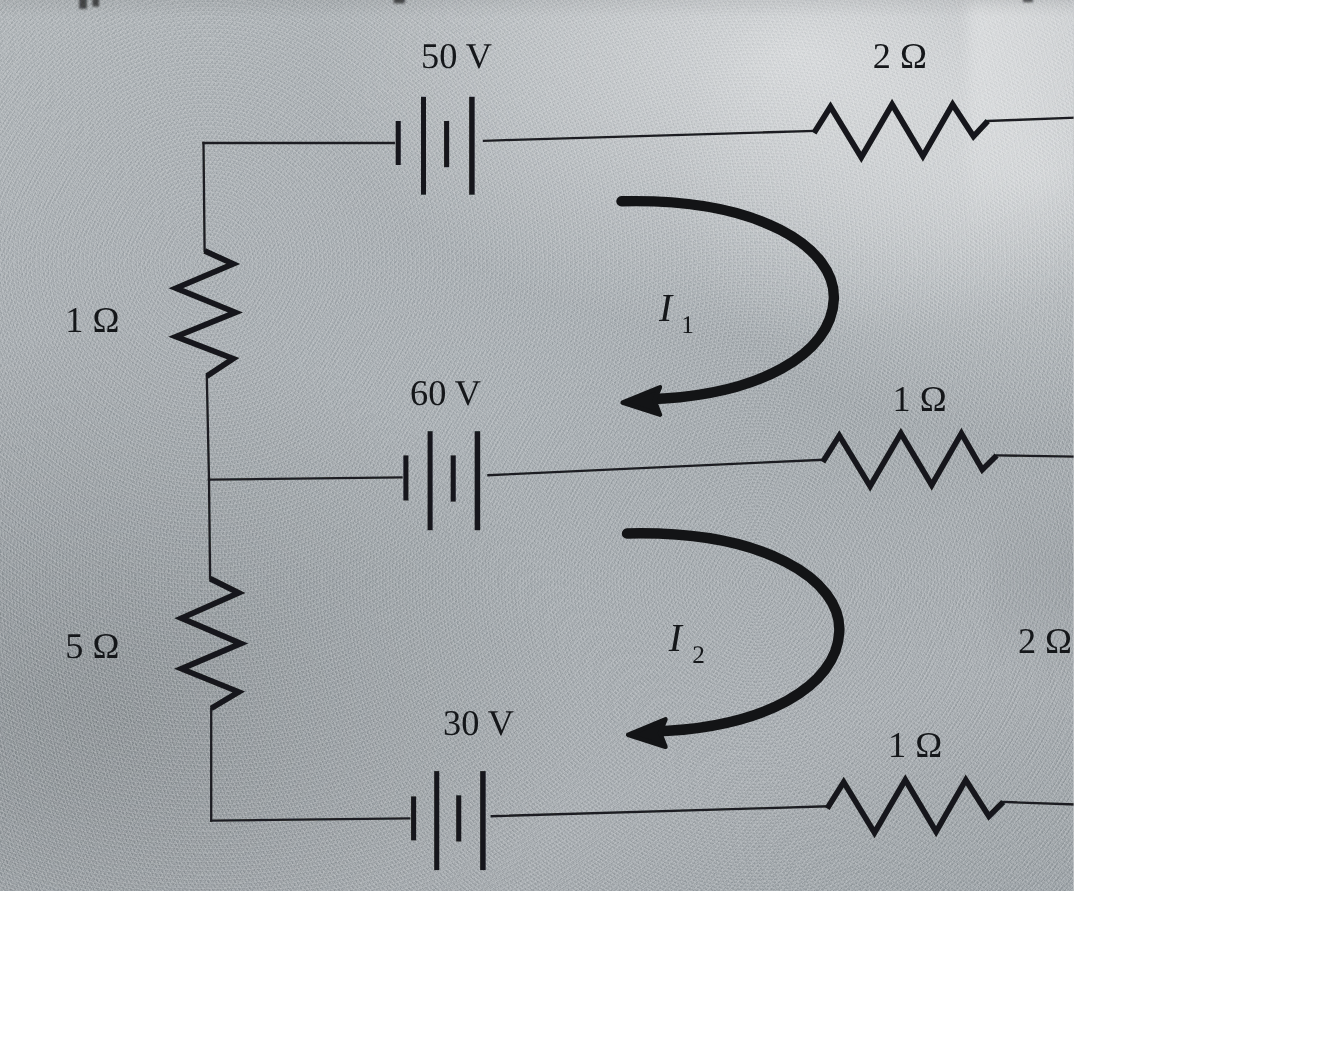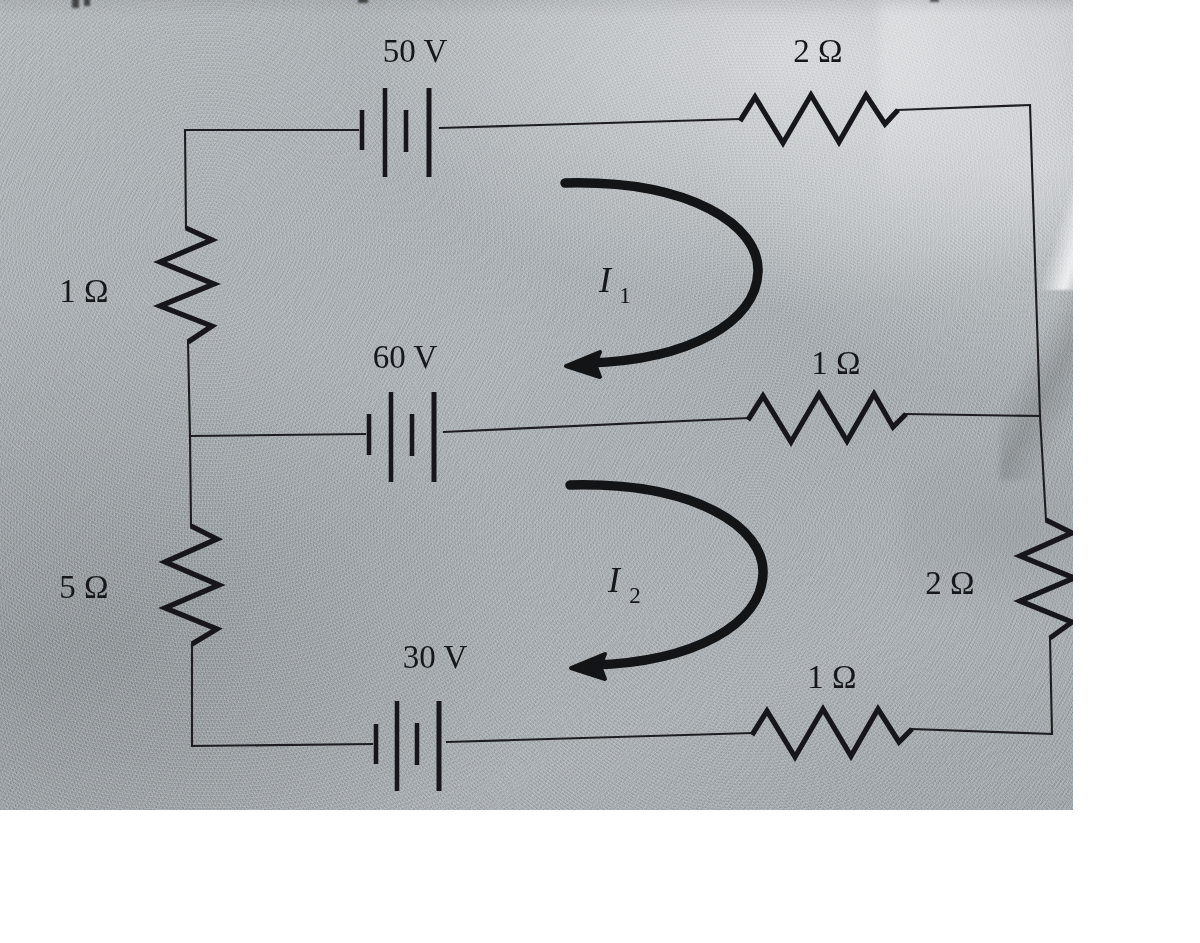--- a/index.html
+++ b/index.html
@@ -5,21 +5,21 @@
 <style>
   html,body{margin:0;padding:0;background:#ffffff;}
   body{
     width:1200px;height:943px;overflow:hidden;
     font-family:"Liberation Serif",serif;
   }
   #shot{position:relative;width:1200px;height:943px;overflow:hidden;background:#fff;}
 
   
   #photo{
-    position:absolute;left:0;top:0;width:1073px;height:810px;overflow:hidden;
+    position:absolute;left:0;top:0;width:976px;height:810px;overflow:hidden;
     background:#a9aeb1;
   }
   
   .paper-base{
     position:absolute;inset:0;
     background:
       radial-gradient(ellipse 700px 420px at 74% 6%,  rgba(255,255,255,.50), rgba(255,255,255,0) 62%),
       radial-gradient(ellipse 520px 360px at 97% 20%, rgba(255,255,255,.42), rgba(255,255,255,0) 66%),
       radial-gradient(ellipse 620px 500px at 10% 80%, rgba(0,0,0,.10), rgba(0,0,0,0) 70%),
       radial-gradient(ellipse 900px 600px at 45% 45%, rgba(180,186,190,.55), rgba(160,166,170,0) 75%),

